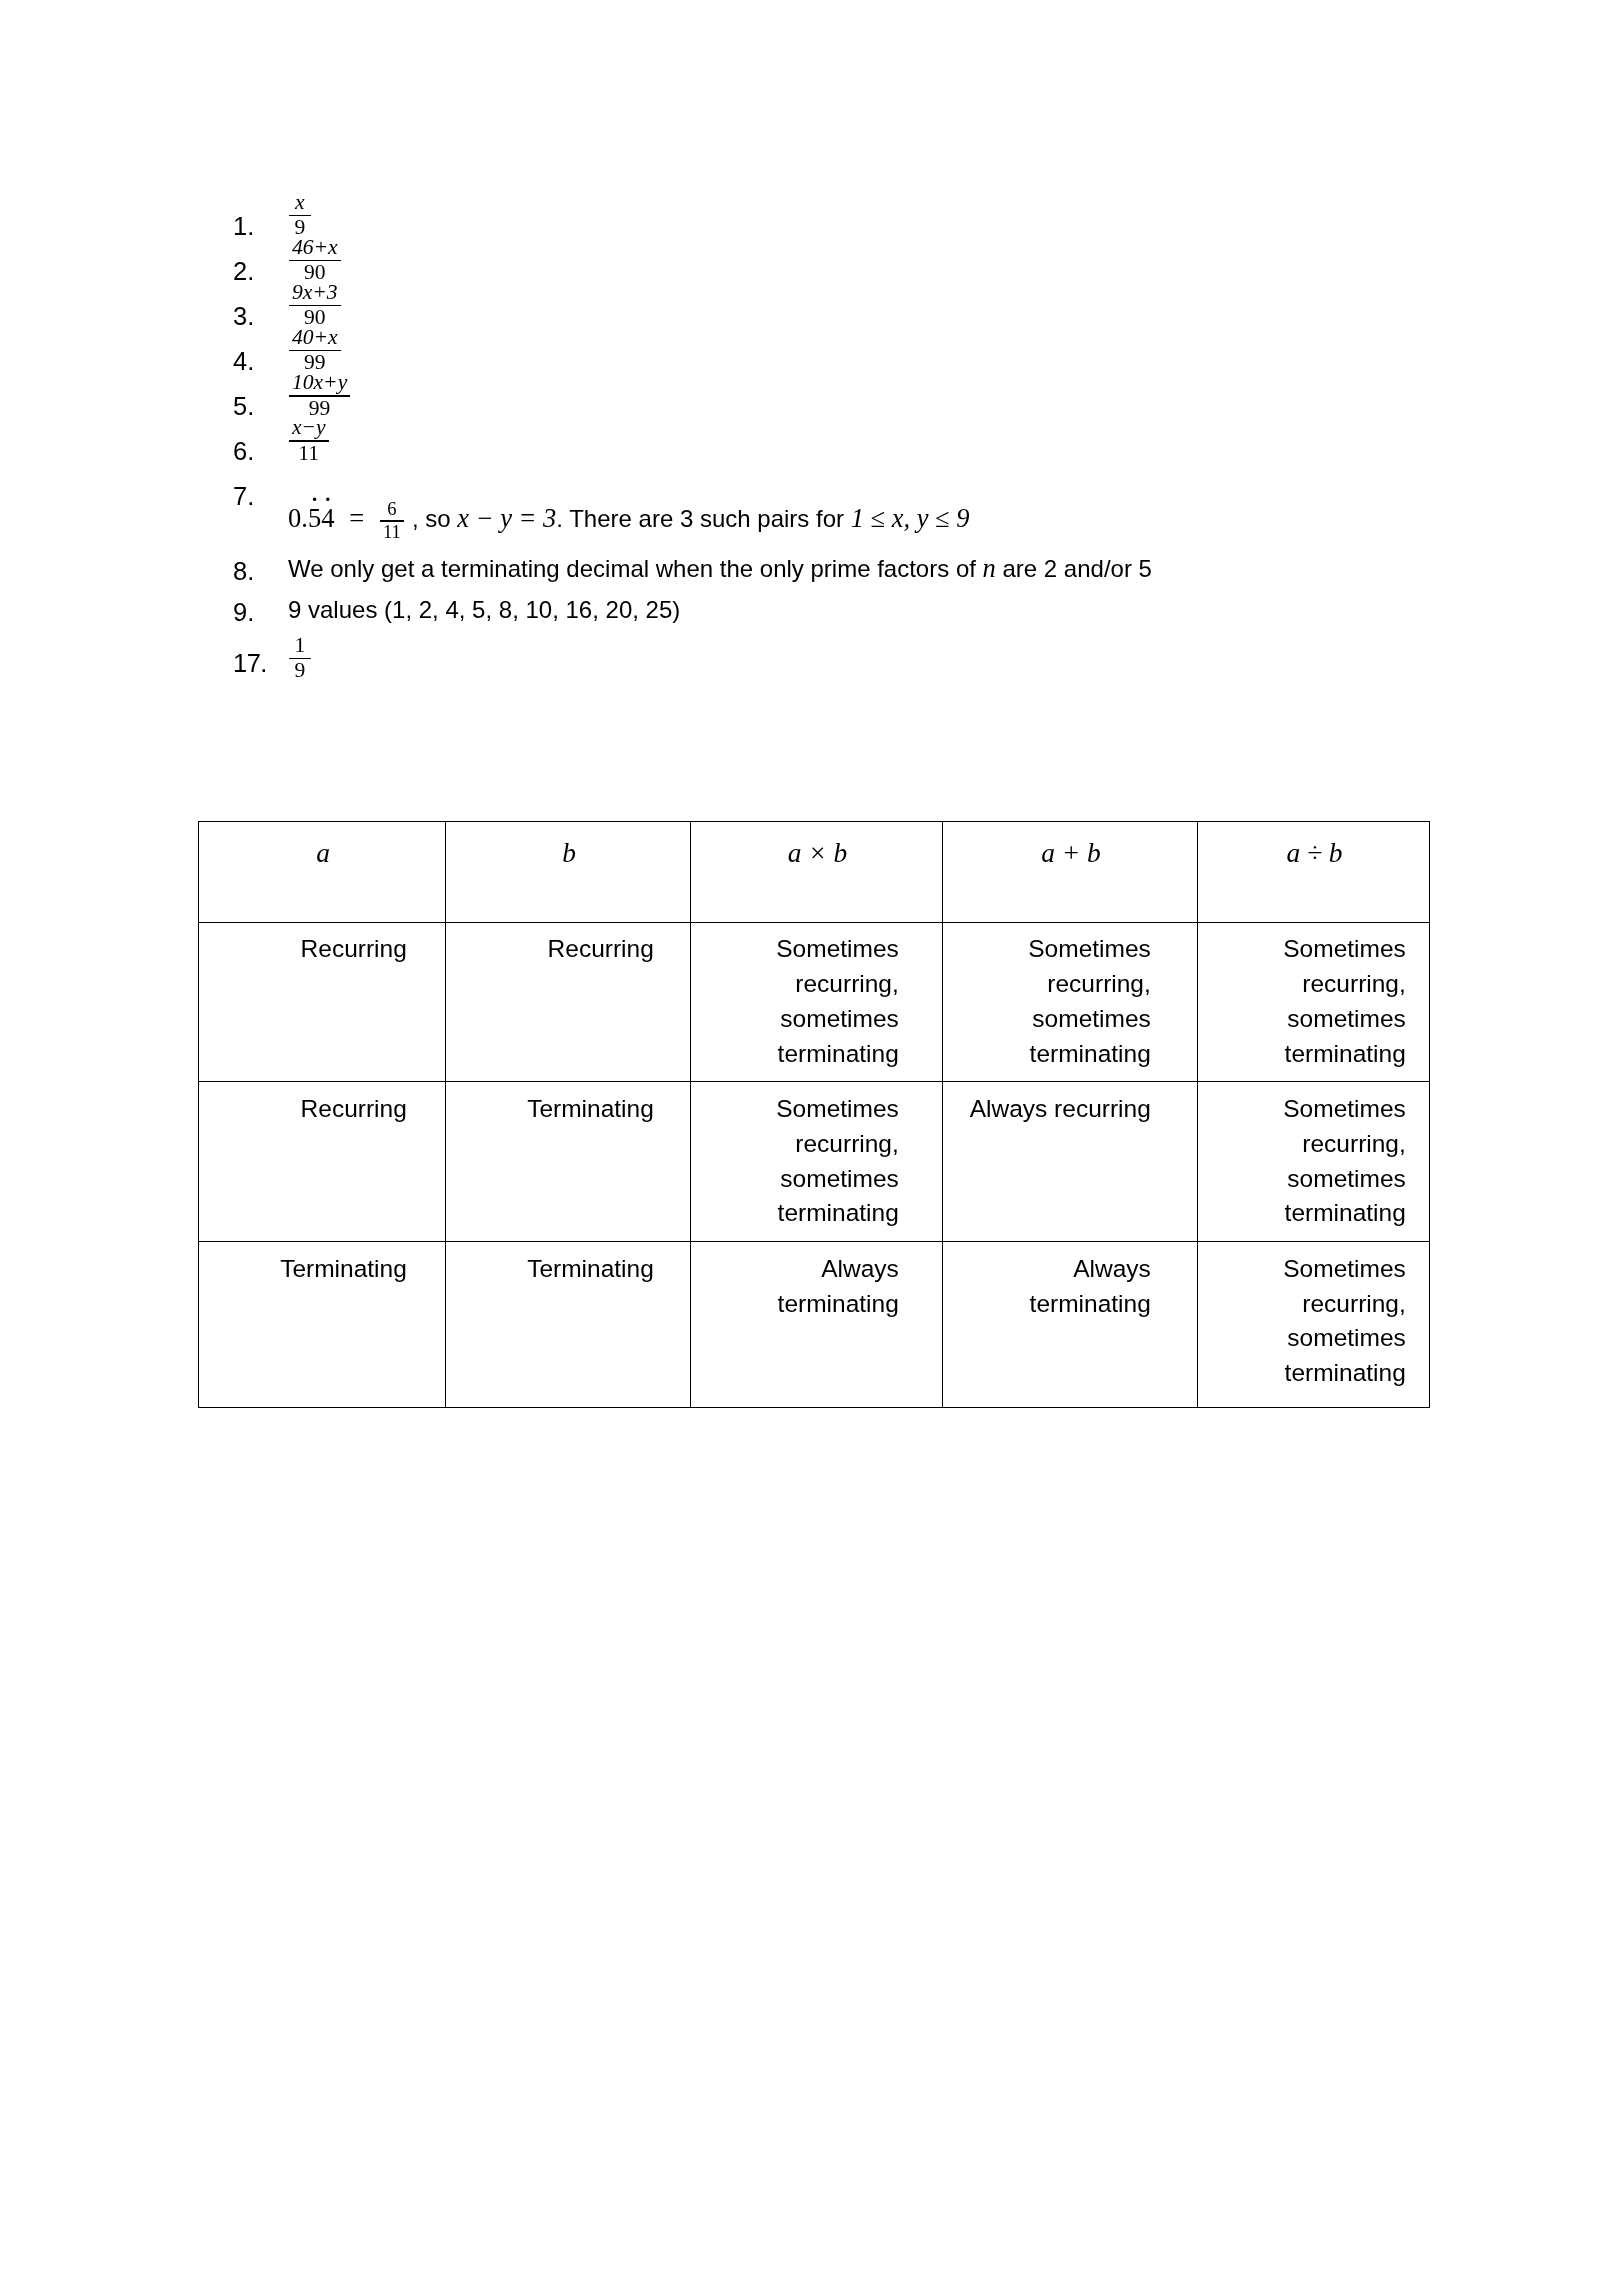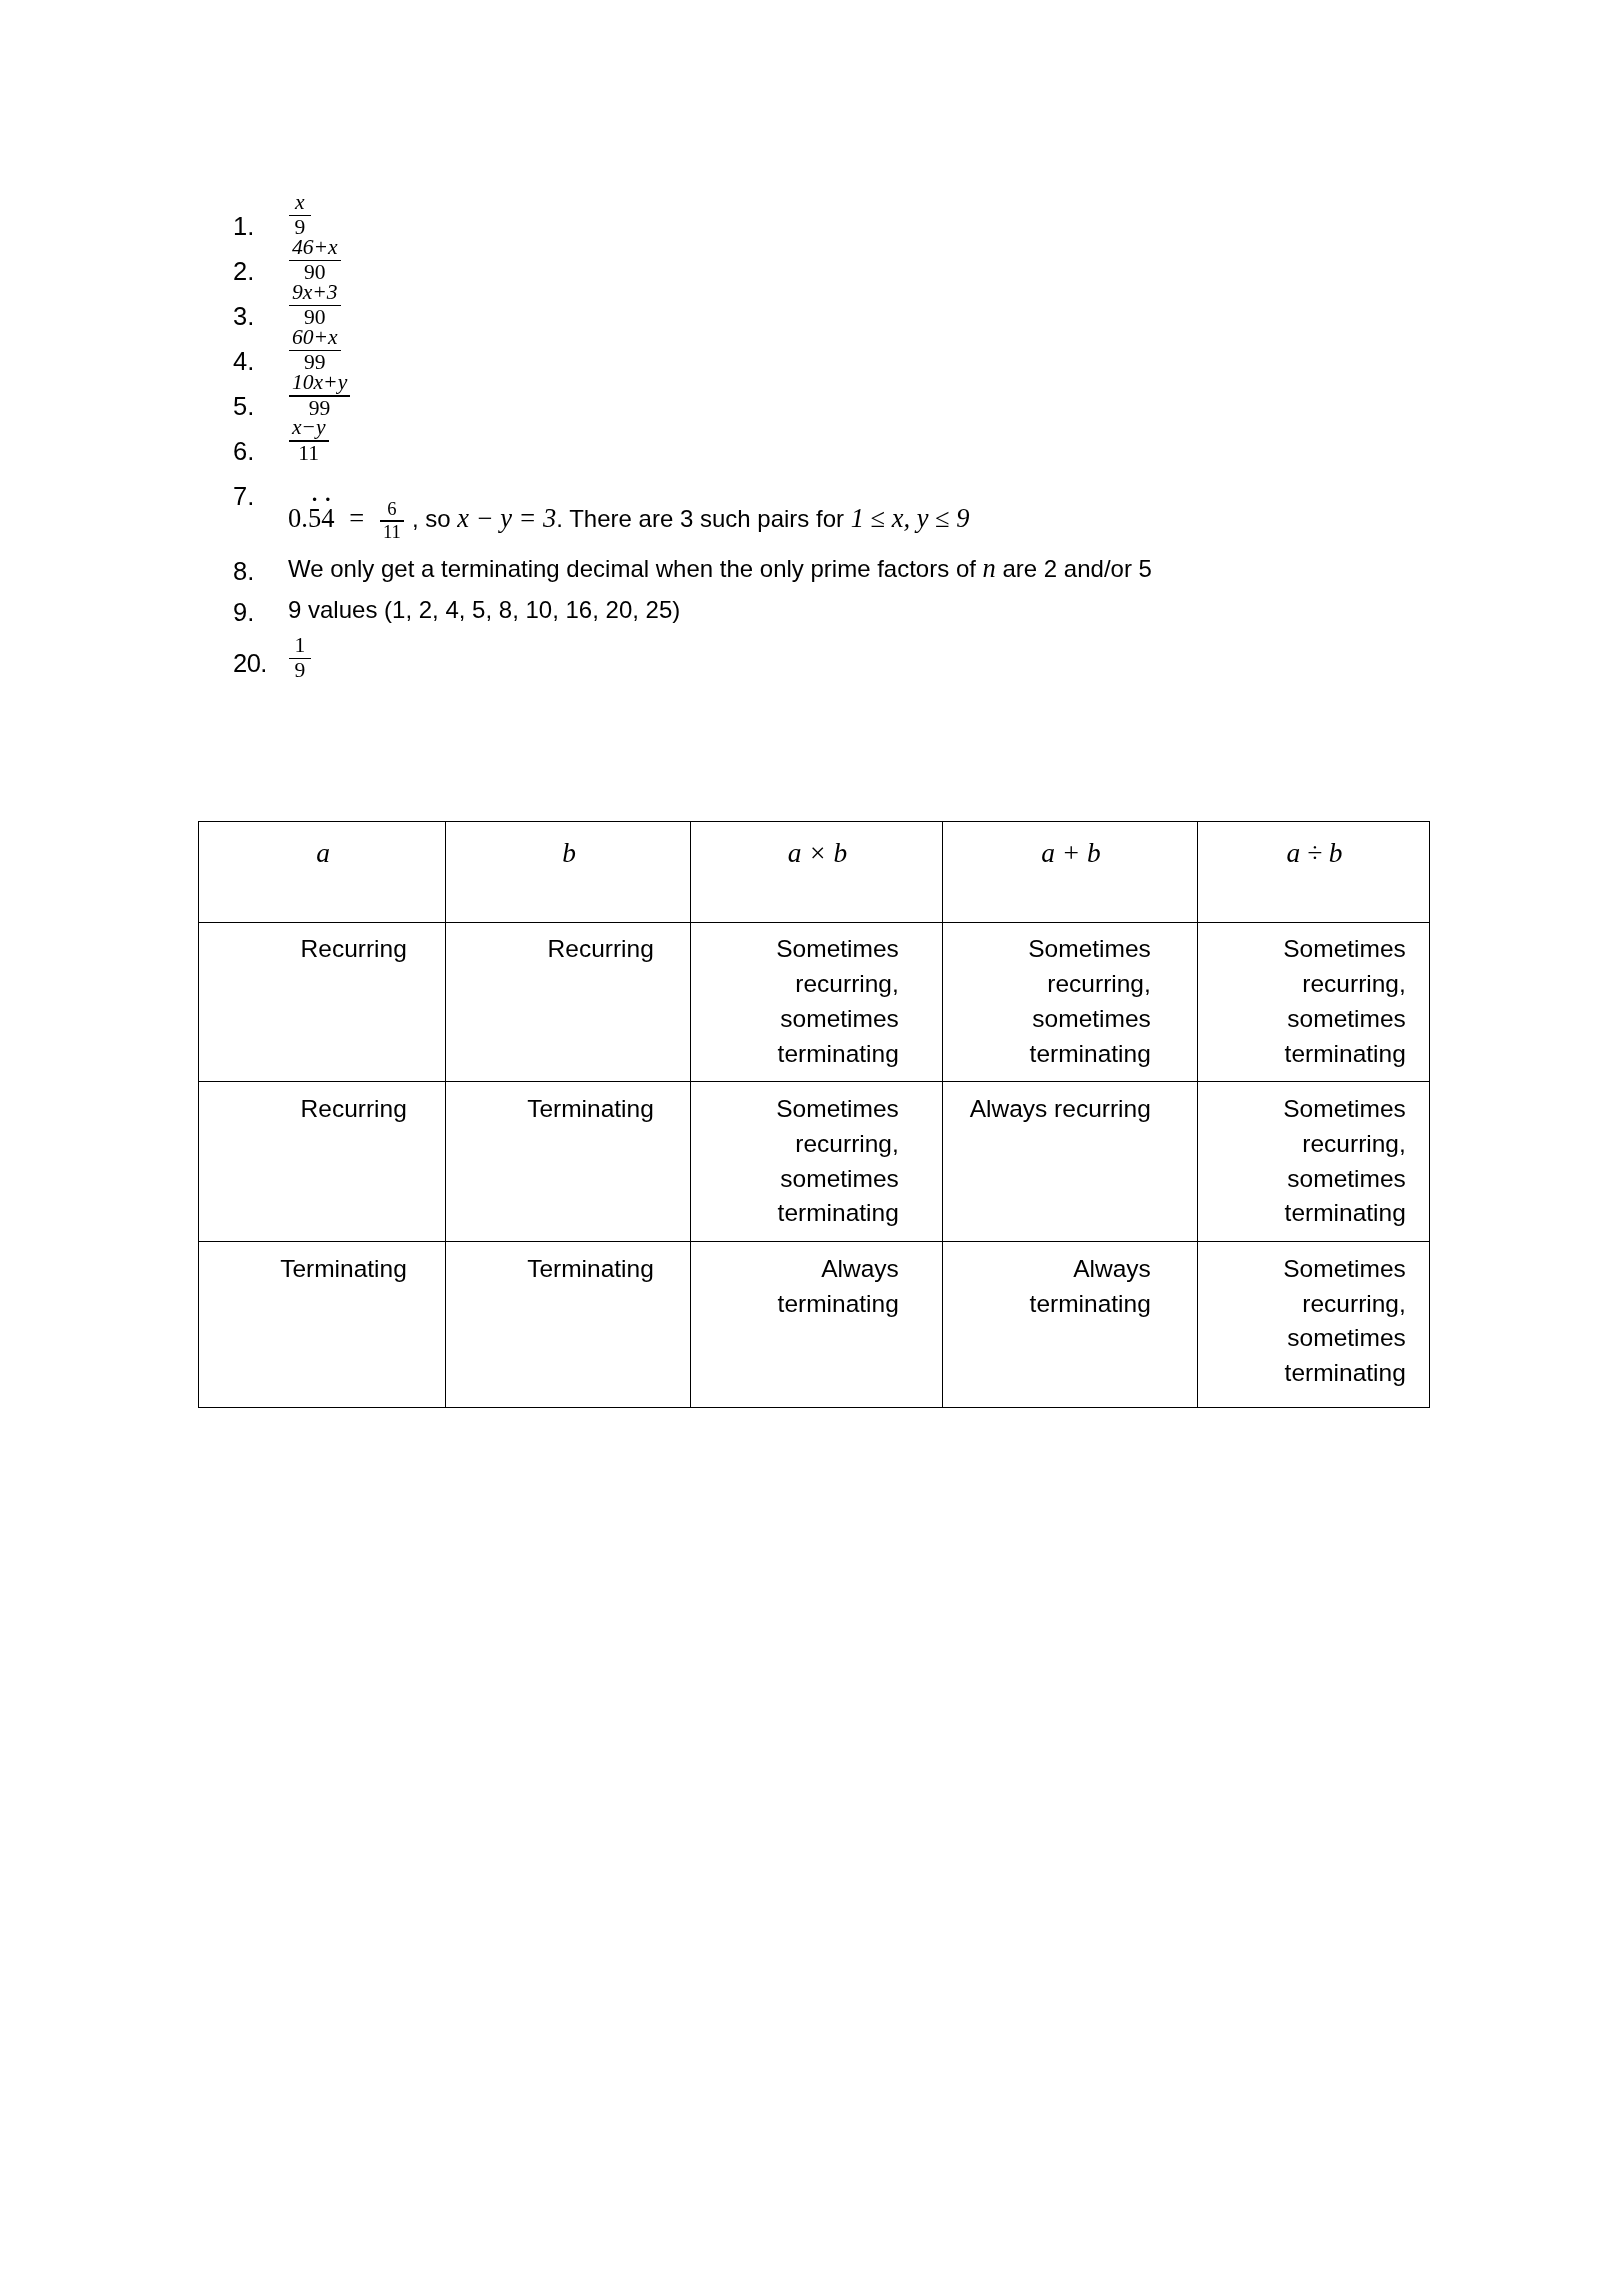--- a/index.html
+++ b/index.html
@@ -201,21 +201,21 @@
           <span class="bar"></span>
           <span class="den">90</span>
         </span>
       </div>
     </div>
 
     <div class="ans-row frac-only">
       <div class="ans-num">4.</div>
       <div class="ans-body">
         <span class="frac">
-          <span class="num">60+x</span>
+          <span class="num">40+x</span>
           <span class="bar"></span>
           <span class="den">99</span>
         </span>
       </div>
     </div>
 
     <div class="ans-row frac-only">
       <div class="ans-num">5.</div>
       <div class="ans-body">
         <span class="frac">
@@ -259,21 +259,21 @@
     </div>
 
     <div class="ans-row" style="margin-top:7.8px;">
       <div class="ans-num" style="padding-top:7.8px;">9.</div>
       <div class="ans-body" style="padding-top:3.9px;">
         <span class="txt">9 values (1, 2, 4, 5, 8, 10, 16, 20, 25)</span>
       </div>
     </div>
 
     <div class="ans-row frac-only" style="margin-top:9.8px;">
-      <div class="ans-num wide" style="padding-top:15.7px;">20.</div>
+      <div class="ans-num wide" style="padding-top:15.7px;">17.</div>
       <div class="ans-body">
         <span class="frac" style="font-style:normal;">
           <span class="num" style="font-style:normal;">1</span>
           <span class="bar"></span>
           <span class="den">9</span>
         </span>
       </div>
     </div>
 
   </div>

